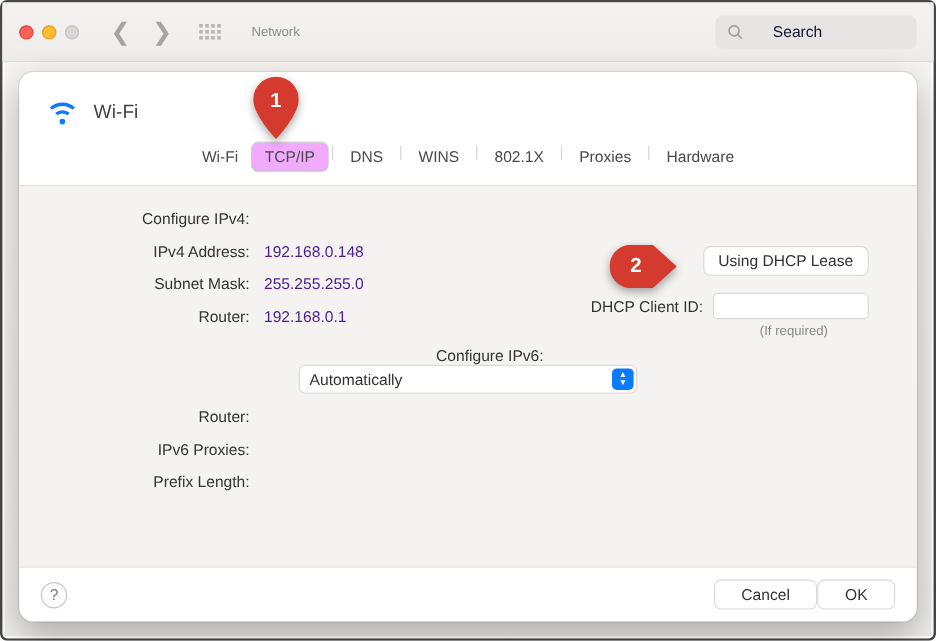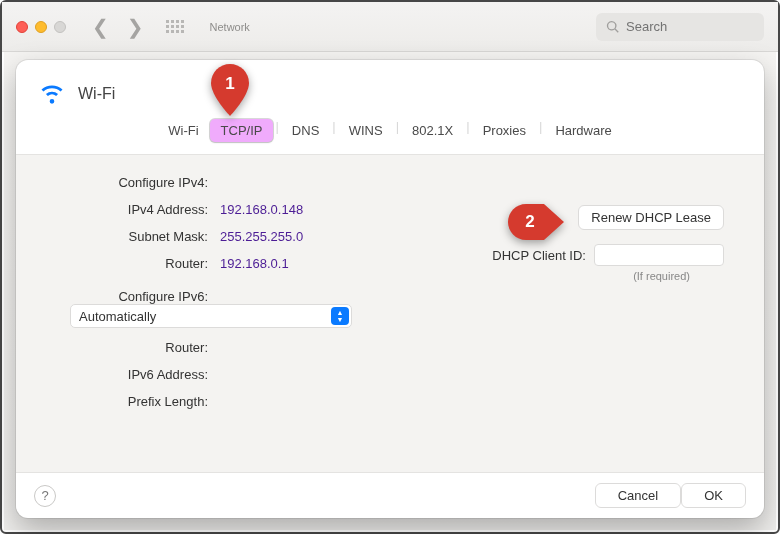--- a/index.html
+++ b/index.html
@@ -38,21 +38,21 @@
   .dot.red { background: #fe5f57; border:1px solid #e24239;}
   .dot.yellow { background: #febc2e; border:1px solid #dfa023;}
   .dot.green { background: #d8d7d5; border:1px solid #c3c2c0;}
   .nav-arrows { display:flex; gap:18px; color:#a5a4a2; font-size:20px; margin-right:14px;}
   .grid-icon { width:18px; display:grid; grid-template-columns:repeat(4,3px); grid-template-rows:repeat(3,3px); gap:2px; margin-right:18px;}
   .grid-icon span{background:#b8b7b5;}
   .tb-title { font-size:11px; color:#8e8d8b; font-weight:500;}
   .tb-spacer{flex:1;}
   .search-box{
     background:#e6e5e3;border-radius:6px; height:28px; width:168px;
-    display:flex;align-items:center;gap:6px;padding:0 10px;color:#737373;
+    display:flex;align-items:center;gap:24px;padding:0 10px;color:#0f172a;
   }
   .search-box svg{width:14px;height:14px;fill:#a09f9d;}
   .sheet-back{
     position:absolute; left:2px; right:2px; top:50px; bottom:2px;
     background: linear-gradient(#f5f4f2,#efeeec);
   }
   .sheet{
     position:absolute; left:14px; right:14px; top:58px; bottom:14px;
     background:#fff;
     border-radius:12px;
@@ -73,21 +73,21 @@
     padding:4px 11px; border-radius:5px; cursor:pointer; position:relative;
   }
   .tabs .tab.active{
     background:#f0abfc; box-shadow:0 0 0 1px rgba(0,0,0,.15), 0 1px 2px rgba(0,0,0,.12);
   }
   .tabs .sep{color:#d8d8d8; padding:0 2px;}
   .content{
     flex:1; background:#f4f3f1; border-top:1px solid #e4e3e1; border-bottom:1px solid #e4e3e1;
     padding:20px 54px 10px; position:relative;
   }
-  .row{display:flex; margin-bottom:12px;}
+  .row{display:flex; align-items:center; margin-bottom:12px;}
   .lbl{width:150px; text-align:right; padding-right:12px; color:#333;}
   .val{color:#4c1d95;}
   .select{
     height:24px; width:282px; background:#fff; border:1px solid #dcdbda;
     border-radius:5px; display:flex; align-items:center; padding:0 0 0 8px;
     position:relative; font-size:13px;
   }
   .stepper{
     position:absolute; right:2px; top:2px; bottom:2px; width:18px;
     background:#0a7aff; border-radius:4px; color:#fff;
@@ -217,28 +217,28 @@
         <div class="lbl">Configure IPv6:</div>
         <div class="select">
           <span>Automatically</span>
           <div class="stepper">▲<br>▼</div>
         </div>
       </div>
       <div class="row">
         <div class="lbl">Router:</div>
       </div>
       <div class="row">
-        <div class="lbl">IPv6 Address:</div>
+        <div class="lbl">IPv6 Proxies:</div>
       </div>
       <div class="row">
         <div class="lbl">Prefix Length:</div>
       </div>
 
       <div class="right-panel">
-        <div class="renew-btn">Renew DHCP Lease</div>
+        <div class="renew-btn">Using DHCP Lease</div>
         <div class="client-row">
           <span>DHCP Client ID:</span>
           <input type="text" value="" style="">
         </div>
         <div class="ifreq">(If required)</div>
       </div>
     </div>
 
     <div class="footer">
       <div class="help">?</div>

